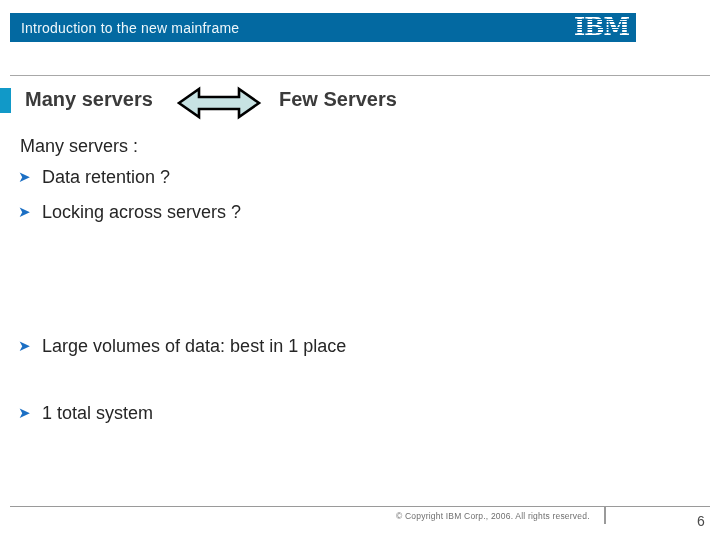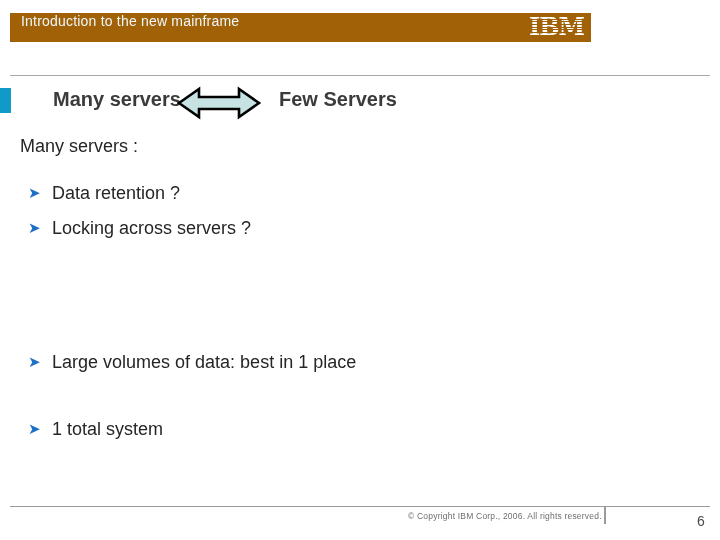--- a/index.html
+++ b/index.html
@@ -14,25 +14,25 @@
     background: #ffffff;
     overflow: hidden;
     font-family: "Liberation Sans", sans-serif;
   }
 
   
   .header-bar {
     position: absolute;
     left: 10px;
     top: 13px;
-    width: 581px;
+    width: 626px;
     height: 29px;
-    background: #a16207;
+    background: #0369a1;
     display: flex;
-    align-items: flex-start;
+    align-items: center;
   }
   .header-title {
     color: #eef7fb;
     font-size: 14px;
     padding-left: 11px;
     letter-spacing: 0.2px;
     white-space: nowrap;
   }
   .ibm-logo {
     position: absolute;
@@ -68,21 +68,20 @@
     background: #1199C8;
   }
   .title-left {
     position: absolute;
     left: 25px;
     top: 88px;
     font-size: 20px;
     font-weight: bold;
     color: #3b3b3b;
     white-space: nowrap;
-    margin-left: 28px;
   }
   .title-arrow {
     position: absolute;
     left: 176px;
     top: 86px;
     width: 86px;
     height: 34px;
   }
   .title-right {
     position: absolute;
@@ -97,23 +96,22 @@
   
   .section-heading {
     position: absolute;
     left: 20px;
     font-size: 18px;
     color: #262626;
     white-space: nowrap;
   }
   .bullet-line {
     position: absolute;
-    left: 28px;
+    left: 18px;
     white-space: nowrap;
-    margin-top: 16px;
   }
   .bullet-glyph {
     display: inline-block;
     width: 24px;
     font-size: 15px;
     color: #1b6fc4;
     vertical-align: 1px;
   }
   .bullet-text {
     font-size: 18px;
@@ -132,21 +130,21 @@
   .footer-tick {
     position: absolute;
     left: 604px;
     top: 506px;
     width: 2px;
     height: 18px;
     background: #9a9a9a;
   }
   .footer-copyright {
     position: absolute;
-    left: 408px;
+    left: 396px;
     top: 511px;
     font-size: 8.5px;
     color: #6e6e6e;
     letter-spacing: 0.2px;
     white-space: nowrap;
   }
   .page-number {
     position: absolute;
     left: 697px;
     top: 513px;

